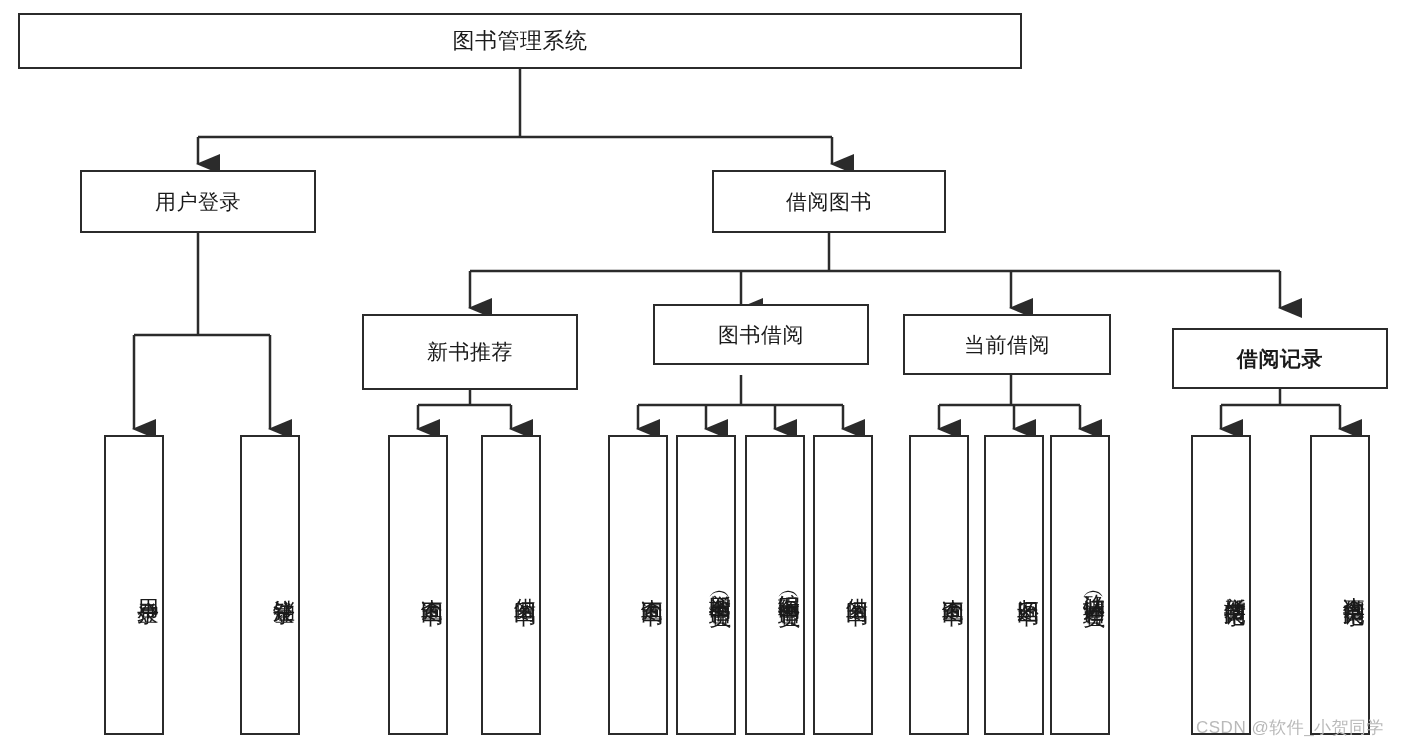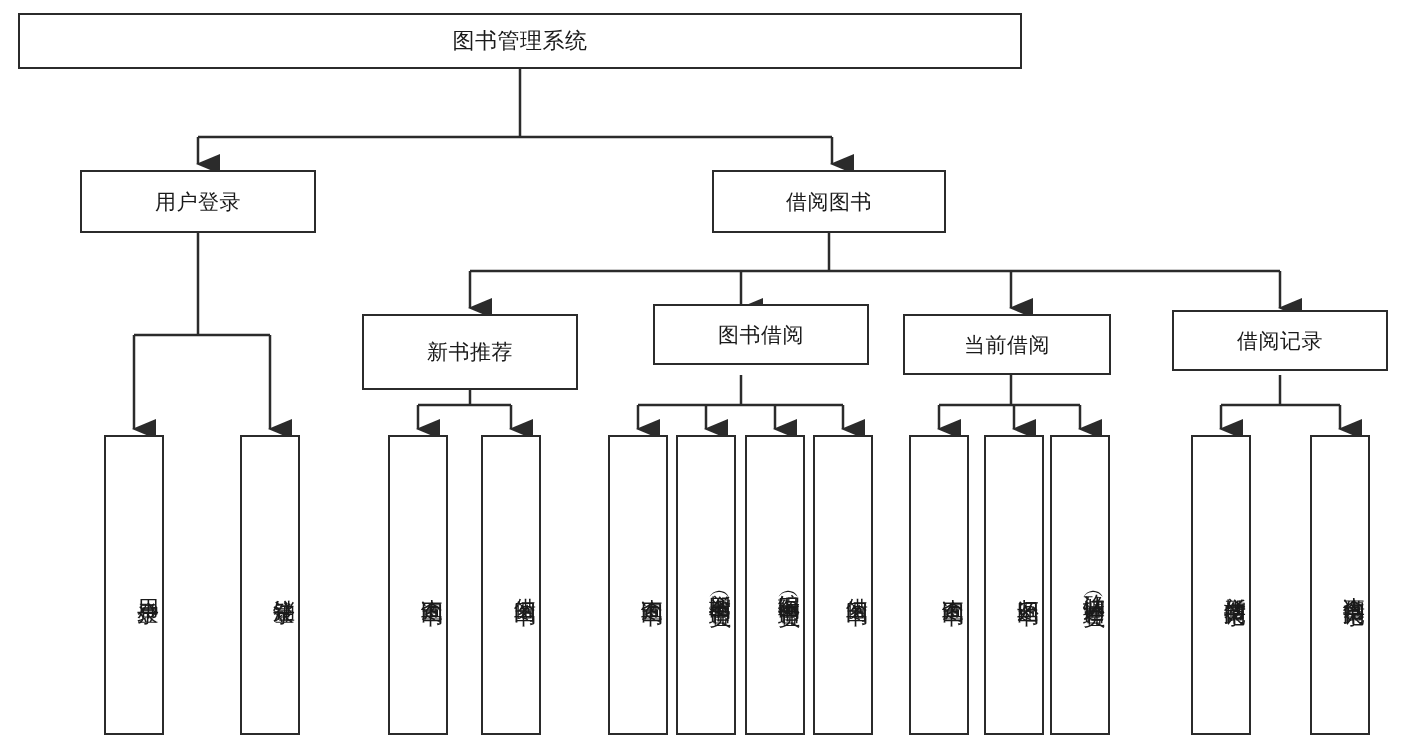--- a/index.html
+++ b/index.html
@@ -126,33 +126,34 @@
 
   <div id="level2-container">
       <div class="node node-h" style="left: 80px; top: 170px; width: 236px; height: 63px;">用户登录</div>
       <div class="node node-h" style="left: 712px; top: 170px; width: 234px; height: 63px;">借阅图书</div>
     </div>
 
   <div id="level3-container">
       <div class="node node-h" style="left: 362px; top: 314px; width: 216px; height: 76px;">新书推荐</div>
       <div class="node node-h" style="left: 633px; top: 304px; width: 216px; height: 61px; margin-left: 20px;">图书借阅</div>
       <div class="node node-h" style="left: 903px; top: 314px; width: 208px; height: 61px;">当前借阅</div>
-      <div class="node node-h" style="left: 1172px; top: 310px; width: 216px; height: 61px;">借阅记录</div>
+      <div class="node node-h" style="left: 1172px; top: 328px; width: 216px; height: 61px; font-weight: bold;">借阅记录</div>
     </div>
 
   <div id="leaves-container">
       <div class="node node-v" style="left: 104px; top: 435px; width: 60px; height: 300px;">用户登录</div>
       <div class="node node-v" style="left: 240px; top: 435px; width: 60px; height: 300px;">注销登录</div>
       <div class="node node-v" style="left: 388px; top: 435px; width: 60px; height: 300px;">查询图书</div>
       <div class="node node-v" style="left: 481px; top: 435px; width: 60px; height: 300px;">借阅图书</div>
       <div class="node node-v" style="left: 608px; top: 435px; width: 60px; height: 300px;">查询图书</div>
       <div class="node node-v" style="left: 676px; top: 435px; width: 60px; height: 300px;">新增图书（管理员）</div>
       <div class="node node-v" style="left: 745px; top: 435px; width: 60px; height: 300px;">编辑图书（管理员）</div>
       <div class="node node-v" style="left: 813px; top: 435px; width: 60px; height: 300px;">借阅图书</div>
       <div class="node node-v" style="left: 909px; top: 435px; width: 60px; height: 300px;">查询图书</div>
       <div class="node node-v" style="left: 984px; top: 435px; width: 60px; height: 300px;">归还图书</div>
       <div class="node node-v" style="left: 1050px; top: 435px; width: 60px; height: 300px;">确认归还（管理员）</div>
       <div class="node node-v" style="left: 1191px; top: 435px; width: 60px; height: 300px;">新增借阅记录</div>
       <div class="node node-v" style="left: 1310px; top: 435px; width: 60px; height: 300px;">查询借阅记录</div>
     </div>
 
+  <div class="watermark" id="watermark" style="left: 1196px; top: 716px; color: rgb(185, 185, 185);">CSDN @软件_小贺同学</div>
 
 </div>
 
 </body></html>

